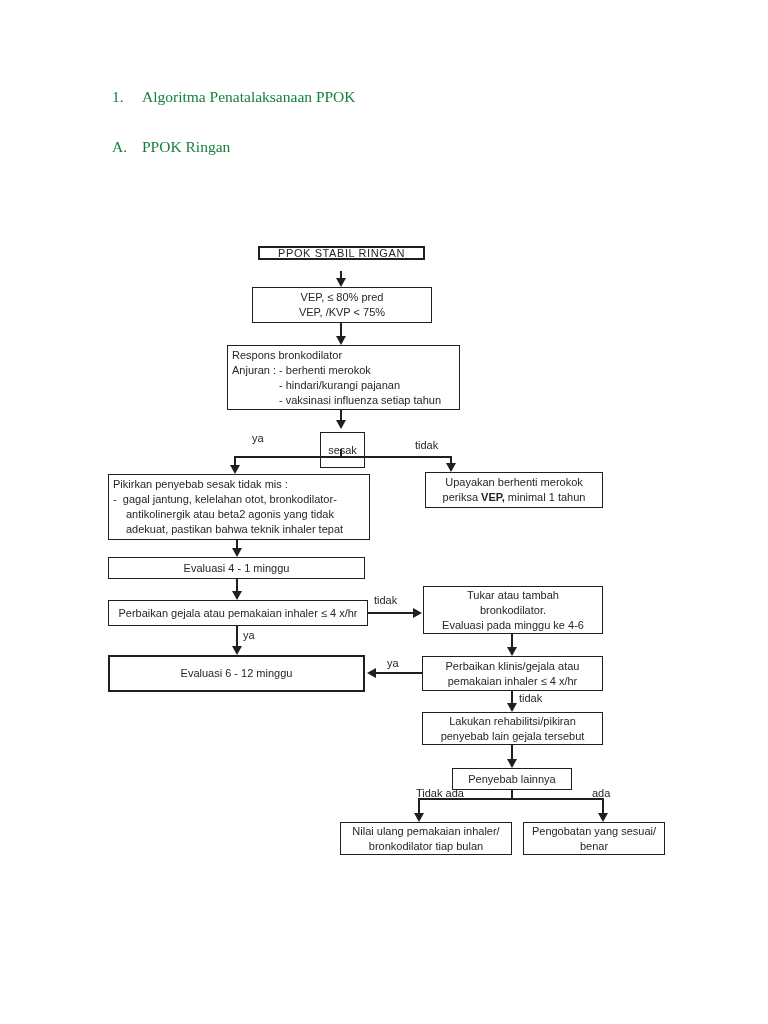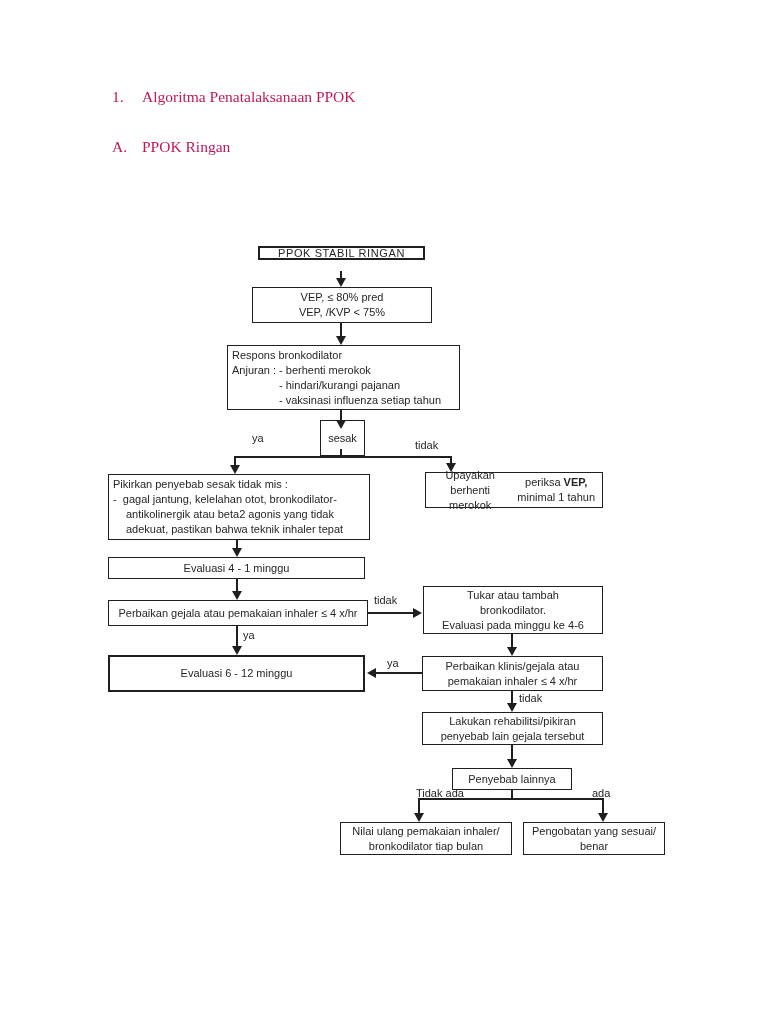--- a/index.html
+++ b/index.html
@@ -1,21 +1,21 @@
 <!DOCTYPE html>
 <html><head>
 <meta charset="utf-8">
 <style>
   html,body{margin:0;padding:0;background:#ffffff;}
   .page{
     position:relative;width:768px;height:1024px;background:#ffffff;overflow:hidden;
     font-family:"Liberation Sans", sans-serif;color:#222;
   }
   .heading{
-    position:absolute;font-family:"Liberation Serif", serif;font-size:15.5px;color:#be185d;
+    position:absolute;font-family:"Liberation Serif", serif;font-size:15.5px;color:#15803d;
     white-space:nowrap;
   }
   .heading .hnum{display:inline-block;width:30px;}
   .node{
     position:absolute;box-sizing:border-box;border:1.5px solid #1f1f1f;background:#fff;
     font-size:11px;line-height:15px;color:#262626;
     display:flex;align-items:center;justify-content:center;text-align:center;
     white-space:pre-line;padding:1px 2px;
   }
   .node.thick{border-width:2px;}
@@ -51,30 +51,30 @@
   <div class="node" style="left:252px;top:287px;width:180px;height:36px;">VEP, ≤ 80% pred
 VEP, /KVP &lt; 75%</div>
 
   <div class="node leftalign" style="left:227px;top:345px;width:233px;height:65px;">
     <span class="tline">Respons bronkodilator</span>
     <span class="tline">Anjuran : - berhenti merokok</span>
     <span class="tline" style="padding-left:47px;">- hindari/kurangi pajanan</span>
     <span class="tline" style="padding-left:47px;">- vaksinasi influenza setiap tahun</span>
   </div>
 
-  <div class="node" style="left:320px;top:420px;width:45px;height:36px;">sesak</div>
+  <div class="node" style="left:320px;top:432px;width:45px;height:36px;">sesak</div>
 
   <div class="node leftalign" style="left:108px;top:474px;width:262px;height:66px;">
     <span class="tline">Pikirkan penyebab sesak tidak mis :</span>
     <span class="tline">-  gagal jantung, kelelahan otot, bronkodilator-</span>
     <span class="tline" style="padding-left:13px;">antikolinergik atau beta2 agonis yang tidak</span>
     <span class="tline" style="padding-left:13px;">adekuat, pastikan bahwa teknik inhaler tepat</span>
   </div>
 
-  <div class="node" style="left:425px;top:472px;width:178px;height:36px;flex-direction:row;">
+  <div class="node" style="left:425px;top:472px;width:178px;height:36px;flex-direction:column;">
     <span>Upayakan berhenti merokok</span>
     <span><span>periksa </span><span class="b">VEP,</span><span> minimal 1 tahun</span></span>
   </div>
 
   <div class="node" style="left:108px;top:557px;width:257px;height:22px;">Evaluasi 4 - 1 minggu</div>
 
   <div class="node" style="left:108px;top:600px;width:260px;height:26px;">Perbaikan gejala atau pemakaian inhaler ≤ 4 x/hr</div>
 
   <div class="node thick" style="left:108px;top:655px;width:257px;height:37px;">Evaluasi 6 - 12 minggu</div>
 

